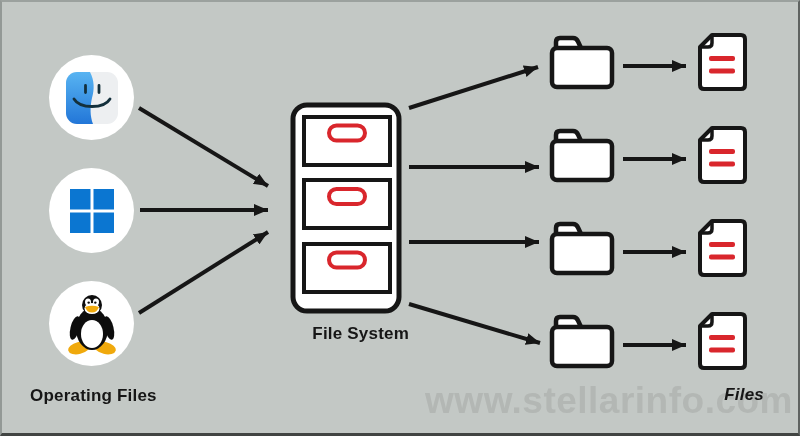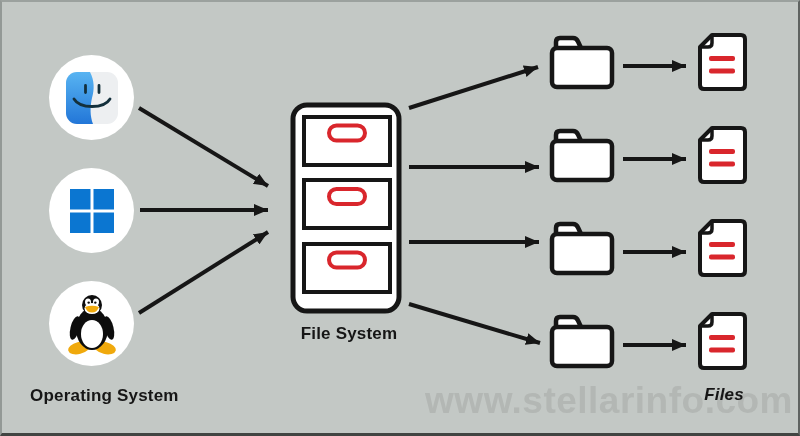--- a/index.html
+++ b/index.html
@@ -17,21 +17,21 @@
   .arrow-line{stroke:var(--outline,#161616);stroke-width:4;fill:none;}
   .circle{
     position:absolute;width:85px;height:85px;border-radius:50%;
     background:var(--circle-white,#fff);
     display:flex;align-items:center;justify-content:center;z-index:2;
   }
   .lbl{
     position:absolute;z-index:3;color:#161616;font-weight:700;
     font-size:17px;letter-spacing:.2px;white-space:nowrap;
   }
-  .lbl.center{text-align:center;}
+  .lbl.center{text-align:right;}
   .watermark{
     position:absolute;right:5px;bottom:11px;z-index:0;
     font-size:37px;font-weight:700;letter-spacing:.5px;
     color:var(--watermark-gray,#b3b7b4);white-space:nowrap;user-select:none;margin-top:20px;
   }
   
   .s-ink{stroke:var(--outline,#161616);}
   .s-red{stroke:var(--accent-red,#d9262c);}
   .f-red{fill:var(--accent-red,#d9262c);}
   .f-white{fill:#fff;}
@@ -168,19 +168,19 @@
     <rect class="f-red" x="14" y="24" width="26" height="5" rx="2"></rect>
     <rect class="f-red" x="14" y="36.5" width="26" height="5" rx="2"></rect>
   </svg>
   <svg class="abs layer-icons" style="left:693px;top:309px;" width="54" height="60" viewBox="0 0 54 60">
     <path class="f-white s-ink" d="M17 3 H46 Q50 3 50 7 V53 Q50 57 46 57 H9 Q5 57 5 53 V15 Z" stroke-width="4" stroke-linejoin="round"></path>
     <path class="f-none s-ink" d="M17 3 V11 Q17 15 13 15 H5" stroke-width="3.5" stroke-linejoin="round"></path>
     <rect class="f-red" x="14" y="24" width="26" height="5" rx="2"></rect>
     <rect class="f-red" x="14" y="36.5" width="26" height="5" rx="2"></rect>
   </svg>
 
-  <div class="lbl" style="left:28px;top:384px;">Operating System</div>
+  <div class="lbl" style="left:28px;top:384px;">Operating Files</div>
   <div class="lbl center" style="left:287px;top:322px;width:120px;">File System</div>
   <div class="lbl center" style="left:682px;top:383px;width:80px;font-style:italic;">Files</div>
 
   <div class="watermark">www.stellarinfo.com</div>
 
 </div>
 
 </body></html>

